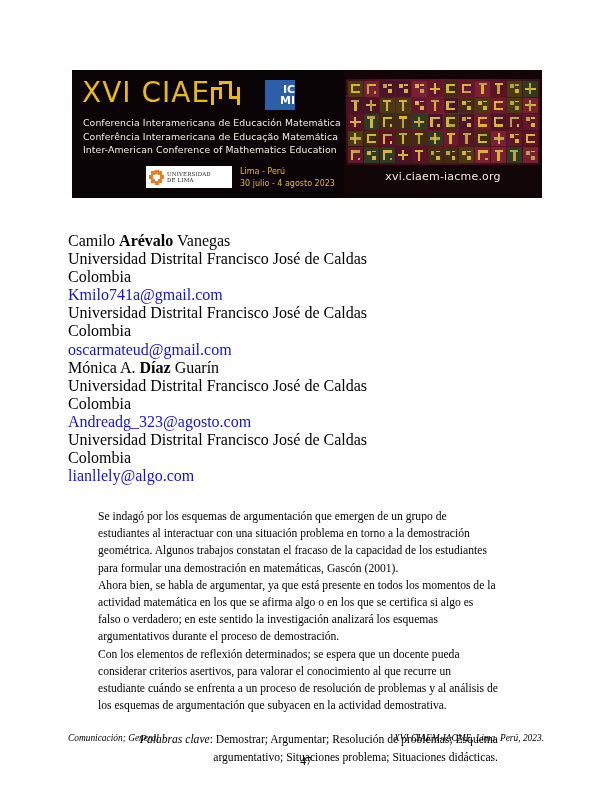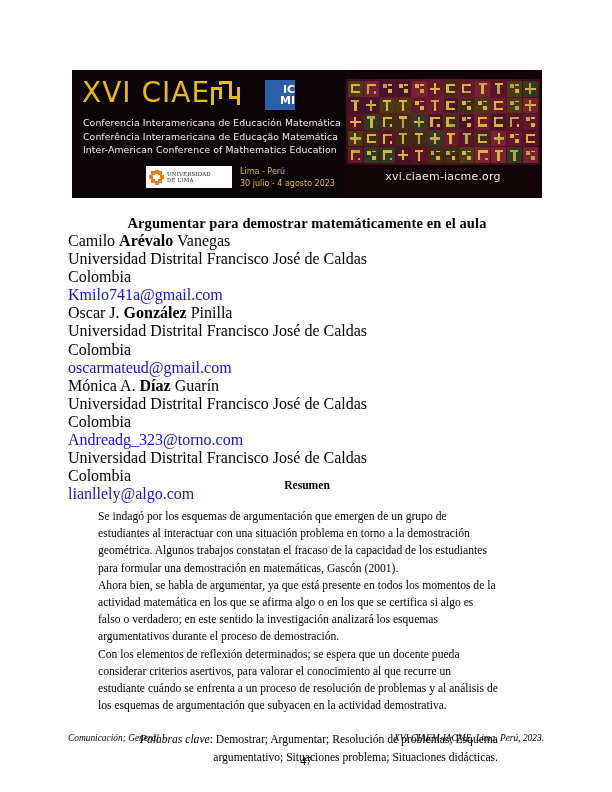--- a/index.html
+++ b/index.html
@@ -594,41 +594,38 @@
               <i class="g" style="left: 20%; top: 20%; width: 26%; height: 26%; position: absolute; background: rgb(181, 163, 74);"></i>
               <i class="g" style="left: 54%; top: 54%; width: 26%; height: 26%; position: absolute; background: rgb(181, 163, 74);"></i>
               <i class="g" style="left: 54%; top: 20%; width: 26%; height: 10%; position: absolute; background: rgb(217, 178, 58);"></i>
             </div>
           </div>
       </div>
       <div class="url">xvi.ciaem-iacme.org</div>
     </div>
   </div>
 
-  <div class="title">Argumentar para demostrar matemáticamente en el aula</div>
 
   <div class="authors" id="authors-block">
       <div class="ln"><span>Camilo </span><span class="em">Arévalo</span><span> Vanegas</span></div>
       <div class="ln">Universidad Distrital Francisco José de Caldas</div>
       <div class="ln">Colombia</div>
       <div class="ln"><span class="mail">Kmilo741a@gmail.com</span></div>
-      <div class="ln"><span>Oscar J. </span><span class="em">González</span><span> Pinilla</span></div>
       <div class="ln">Universidad Distrital Francisco José de Caldas</div>
       <div class="ln">Colombia</div>
       <div class="ln"><span class="mail">oscarmateud@gmail.com</span></div>
       <div class="ln"><span>Mónica A. </span><span class="em">Díaz</span><span> Guarín</span></div>
       <div class="ln">Universidad Distrital Francisco José de Caldas</div>
       <div class="ln">Colombia</div>
-      <div class="ln"><span class="mail">Andreadg_323@torno.com</span></div>
+      <div class="ln"><span class="mail">Andreadg_323@agosto.com</span></div>
       <div class="ln">Universidad Distrital Francisco José de Caldas</div>
       <div class="ln">Colombia</div>
       <div class="ln"><span class="mail">lianllely@algo.com</span></div>
     </div>
 
-  <div class="resumen-head">Resumen</div>
 
   <div class="abstract" id="abstract-block">
       <p>Se indagó por los esquemas de argumentación que emergen de un grupo de estudiantes al interactuar con una situación problema en torno a la demostración geométrica. Algunos trabajos constatan el fracaso de la capacidad de los estudiantes para formular una demostración en matemáticas, Gascón (2001).</p>
       <p>Ahora bien, se habla de argumentar, ya que está presente en todos los momentos de la actividad matemática en los que se afirma algo o en los que se certifica si algo es falso o verdadero; en este sentido la investigación analizará los esquemas argumentativos durante el proceso de demostración.</p>
       <p>Con los elementos de reflexión determinados; se espera que un docente pueda considerar criterios asertivos, para valorar el conocimiento al que recurre un estudiante cuándo se enfrenta a un proceso de resolución de problemas y al análisis de los esquemas de argumentación que subyacen en la actividad demostrativa.</p>
       <p class="kw"><i>Palabras clave</i><span>: Demostrar; Argumentar; Resolución de problemas; Esquema argumentativo; Situaciones problema; Situaciones didácticas.</span></p>
     </div>
 
   <div class="footer">
     <div>Comunicación; General</div>

